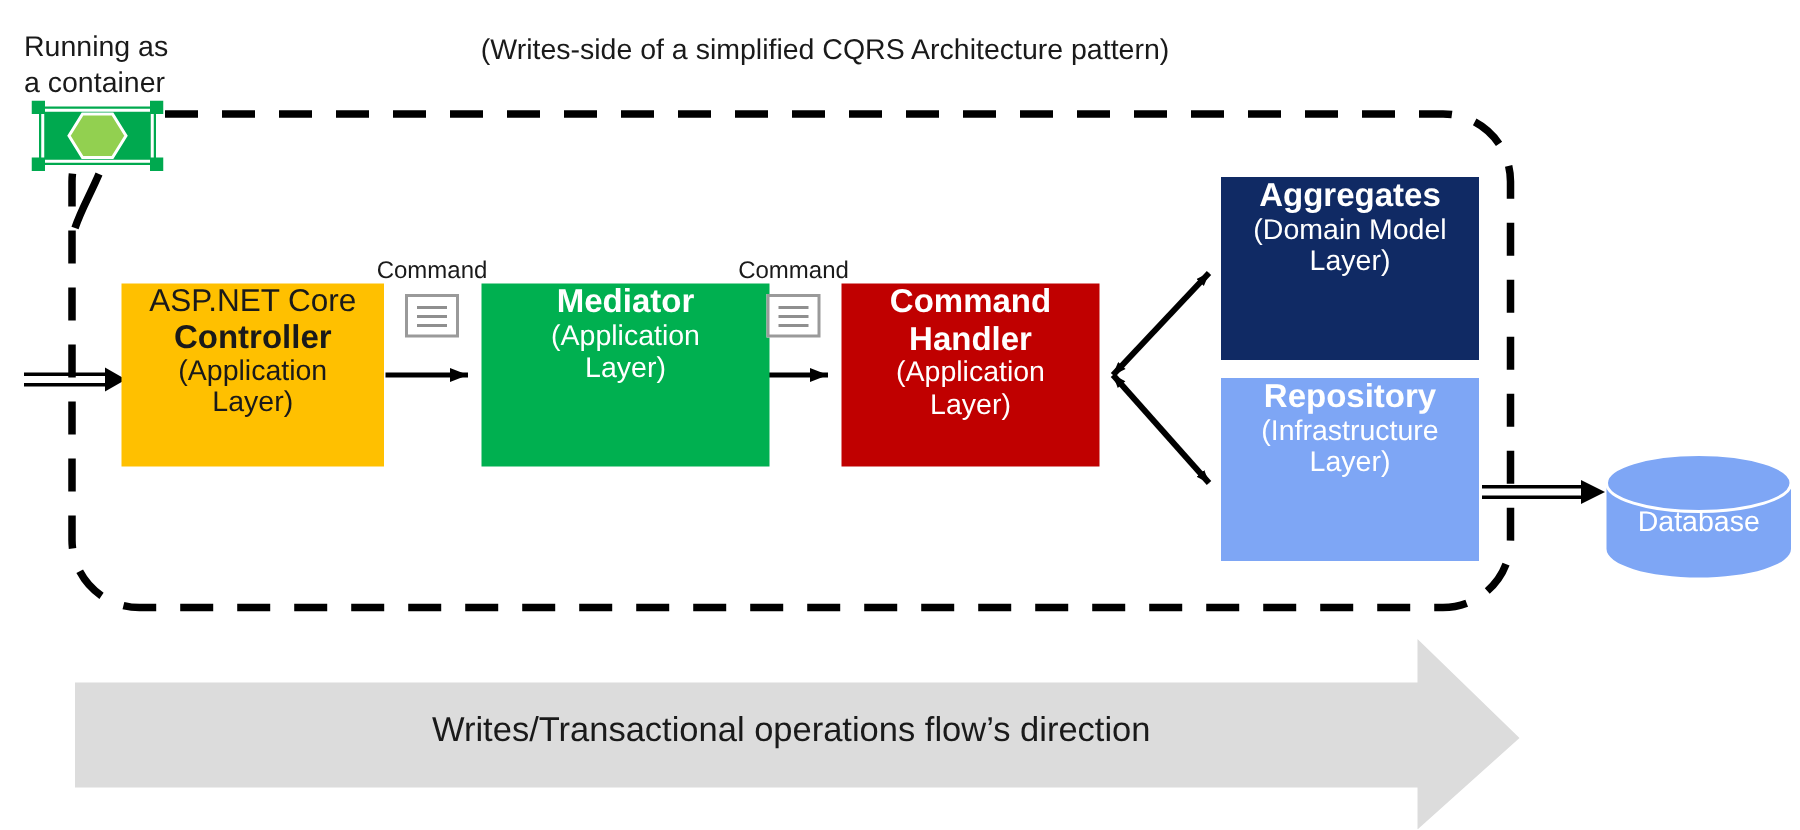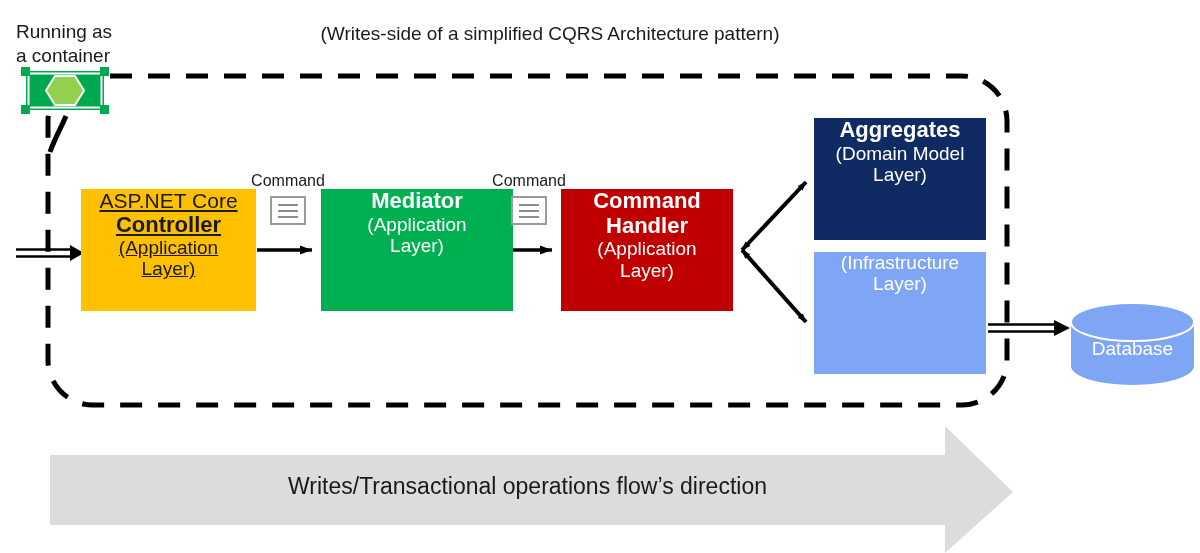--- a/index.html
+++ b/index.html
@@ -46,21 +46,20 @@
   }
   .node .sub {
     font-size: 19px;
     font-weight: normal;
   }
   
   #node-controller {
     left: 81px;  top: 189px;  width: 175px; height: 122px;
     background: #FFC000;
     color: #1a1a1a;
-    text-decoration: underline;
   }
   #node-mediator {
     left: 321px; top: 189px;  width: 192px; height: 122px;
     background: #00B050;
     color: #ffffff;
   }
   #node-command-handler {
     left: 561px; top: 189px;  width: 172px; height: 122px;
     background: #C00000;
     color: #ffffff;
@@ -264,20 +263,21 @@
     <div class="sub">Layer)</div>
   </div>
 
   <div class="node" id="node-aggregates">
     <div class="ttl-bold">Aggregates</div>
     <div class="sub">(Domain Model</div>
     <div class="sub">Layer)</div>
   </div>
 
   <div class="node" id="node-repository">
+    <div class="ttl-bold">Repository</div>
     <div class="sub">(Infrastructure</div>
     <div class="sub">Layer)</div>
   </div>
 
   <div id="node-database">
     <div class="db-label">Database</div>
   </div>
 
   <div class="cmd-label" id="label-command-1">Command</div>
   <div class="cmd-icon" id="cmd-icon-1">

